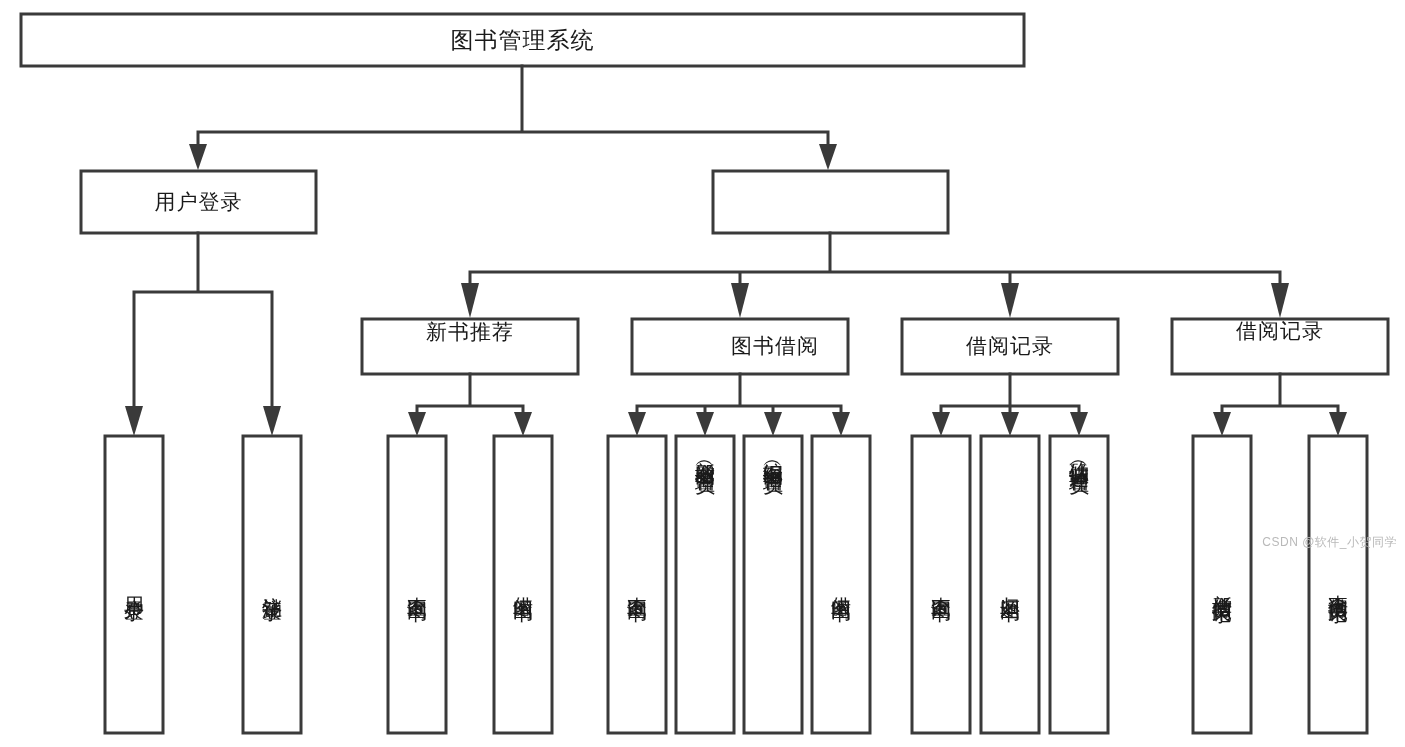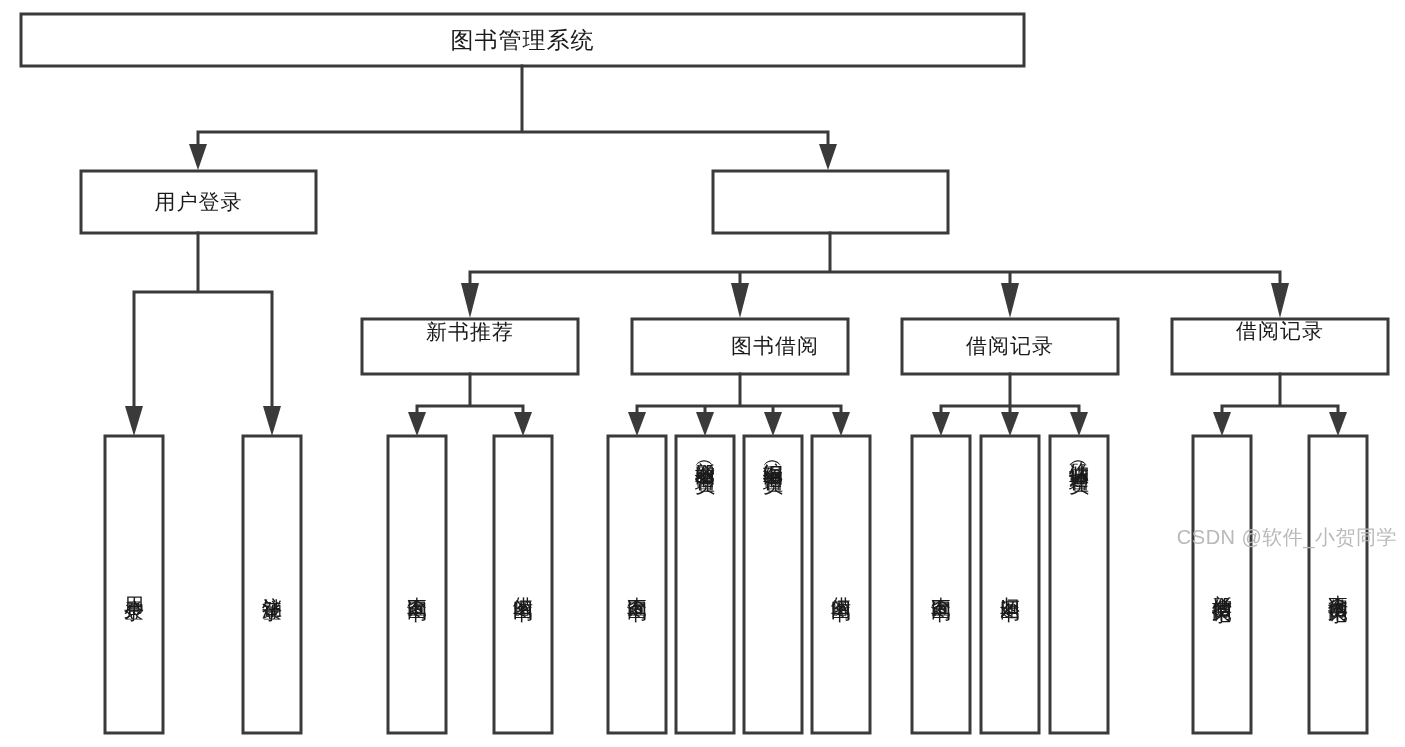--- a/index.html
+++ b/index.html
@@ -45,21 +45,21 @@
     text-orientation:upright;
     align-items:center;
     justify-content:center;
     letter-spacing:2px;
     font-size:20px;
   }
   .watermark{
     position:absolute;
     right:8px;
     bottom:6px;
-    font-size:20px;
+    font-size:12px;
     color:#b9b9b9;
     letter-spacing:0.5px;
     user-select:none;
     white-space:nowrap;
   }
 </style>
 </head>
 <body>
 
 <div id="diagram-root">

